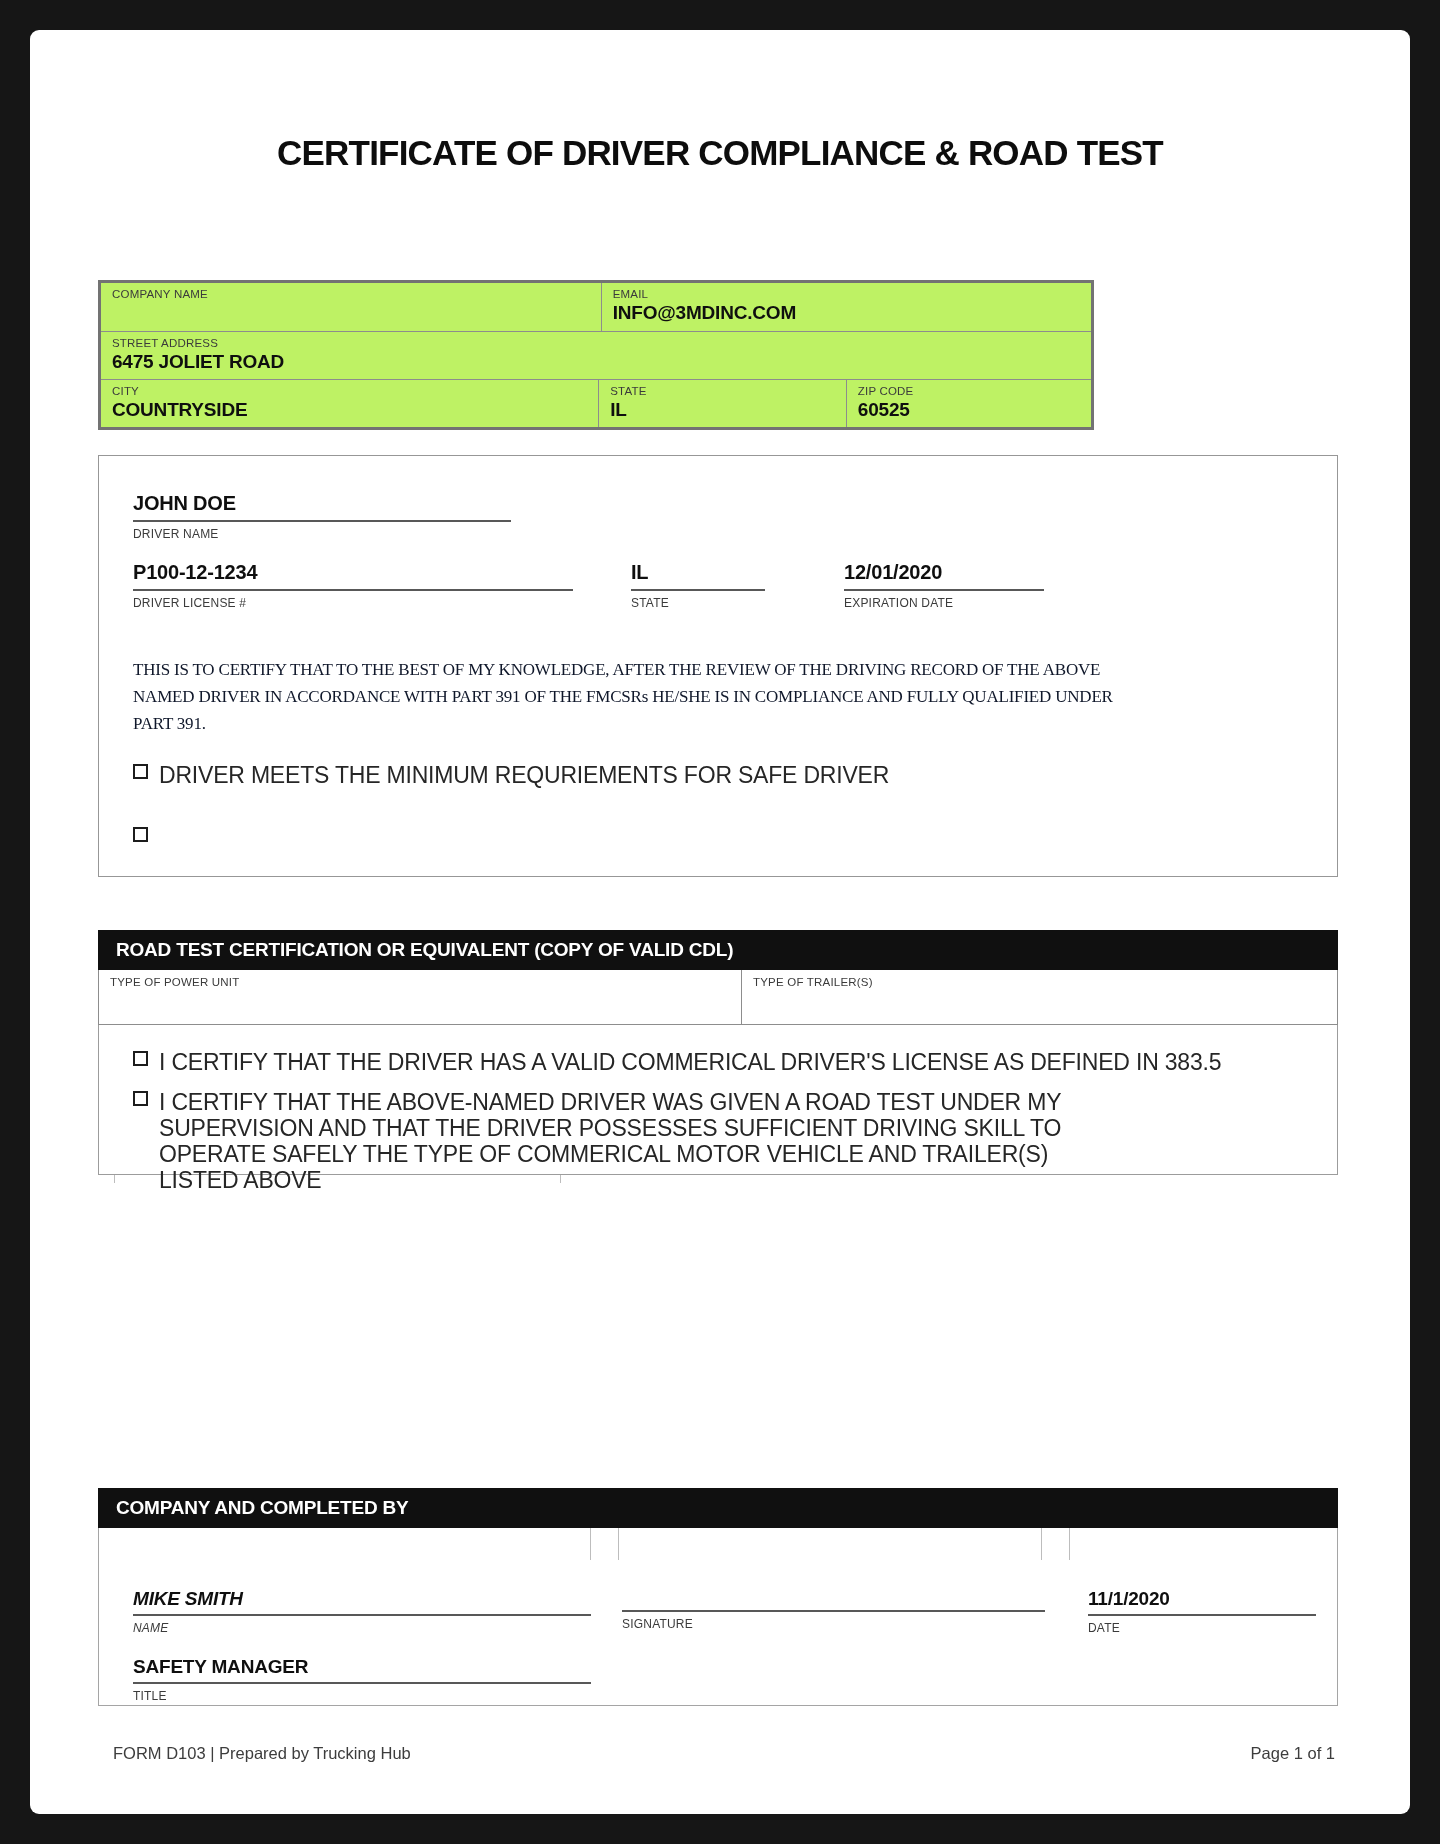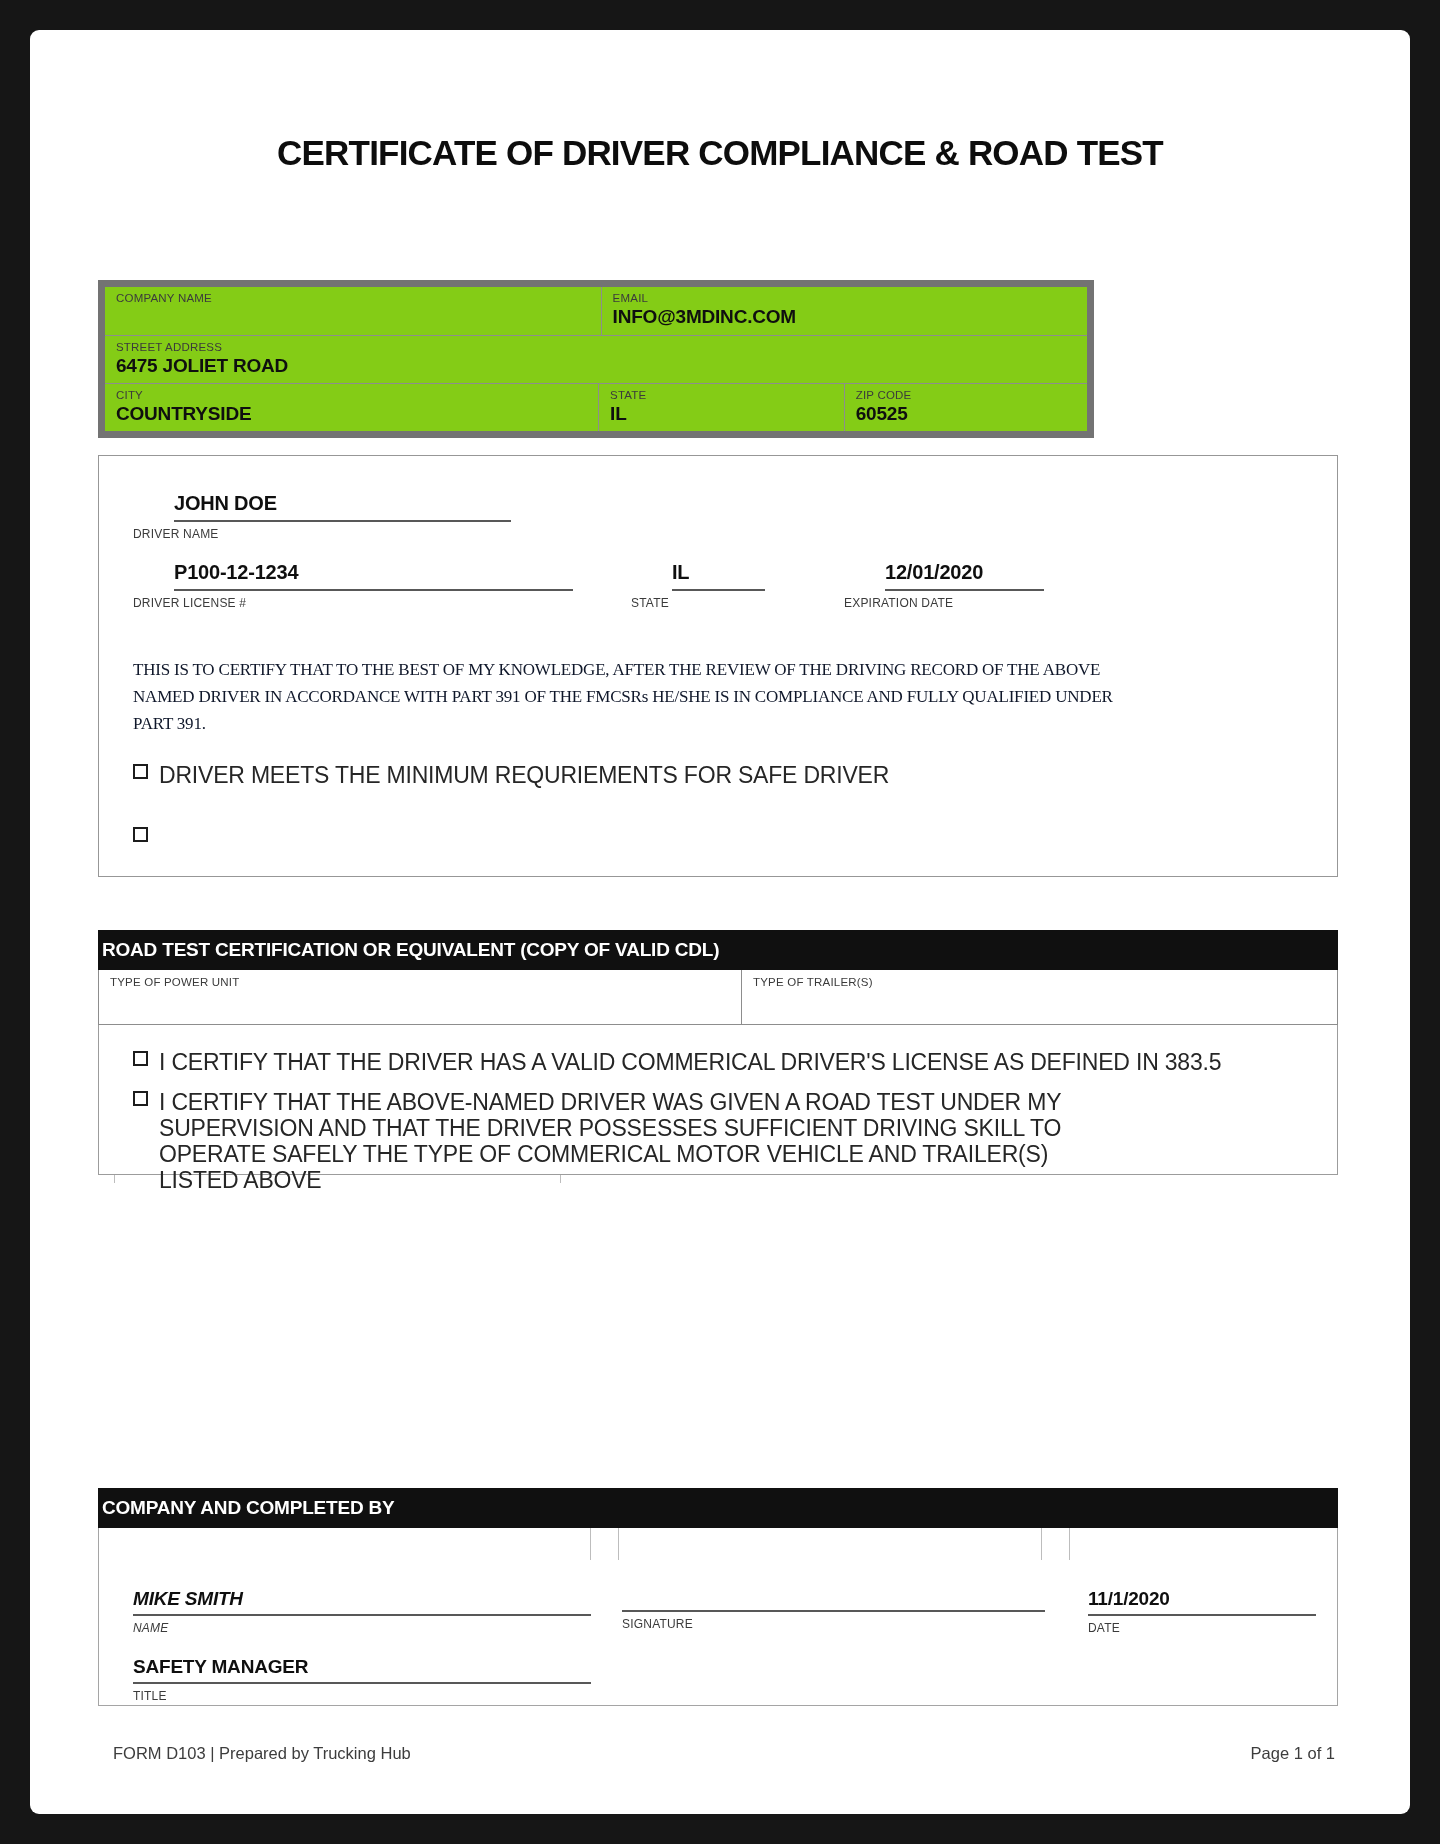--- a/index.html
+++ b/index.html
@@ -16,21 +16,21 @@
     overflow: hidden;
   }
   .doc-title {
     position: absolute; top: 103px; left: 0; width: 100%;
     text-align: center; font-size: 35px; font-weight: bold;
     letter-spacing: -0.8px; color: #0d0d0d;
   }
   
   .info-table {
     position: absolute; left: 68px; top: 250px; width: 996px;
-    border: 7px solid #737373; background: #84cc16;
+    border: 3px solid #737373; background: #bef264;
   }
   .itr { display: flex; height: 48px; }
   .itr + .itr { border-top: 1px solid #8d8d8d; }
   .itc { padding: 5px 11px 0 11px; height: 100%; }
   .itc + .itc { border-left: 1px solid #8d8d8d; }
   .lab {
     font-size: 11.5px; color: #3b3b3b; letter-spacing: 0.2px;
   }
   .val {
     font-size: 19px; font-weight: bold; color: #0f0f0f;
@@ -41,38 +41,38 @@
   .w-full { width: 100%; }
   
   .driver-box {
     position: absolute; left: 68px; top: 425px; width: 1240px; height: 422px;
     border: 1px solid #979797;
   }
   .fgroup { position: absolute; }
   .fval {
     font-size: 20px; font-weight: bold; color: #0f0f0f;
     letter-spacing: -0.2px; min-height: 25px; padding-bottom: 5px;
-    border-bottom: 2px solid #585858; white-space: nowrap; margin-left: 41px;
+    border-bottom: 2px solid #585858; white-space: nowrap;
   }
   .flab { font-size: 12px; color: #3b3b3b; letter-spacing: 0.2px; margin-top: 5px; }
   .para {
     position: absolute; left: 34px; top: 200px; width: 985px;
     font-size: 17px; line-height: 27px; color: #0f172a; letter-spacing: -0.2px; font-family: Liberation Serif, serif;
   }
   .cbrow { position: absolute; display: flex; align-items: flex-start; }
   .cbox {
     width: 15px; height: 15px; border: 2px solid #1c1c1c;
     background: #fff; flex-shrink: 0; margin-top: 2px; margin-right: 11px;
   }
   .cbtext { font-size: 23px; color: #262626; letter-spacing: -0.2px; line-height: 26px; }
   
   .bar {
     position: absolute; left: 68px; width: 1240px; height: 40px;
     background: #101010; color: #ffffff; font-size: 19px; font-weight: bold;
-    line-height: 40px; padding-left: 4px; letter-spacing: -0.2px;
+    line-height: 40px; padding-left: 18px; letter-spacing: -0.2px;
   }
   
   .rt-row {
     position: absolute; left: 68px; top: 940px; width: 1240px; height: 55px;
     border: 1px solid #8d8d8d; border-top: none; display: flex;
   }
   .rt-cell { padding: 6px 11px; height: 100%; }
   .rt-cell + .rt-cell { border-left: 1px solid #8d8d8d; }
   .rt-c1 { width: 642px; } .rt-c2 { width: 596px; }
   .certify-box {

